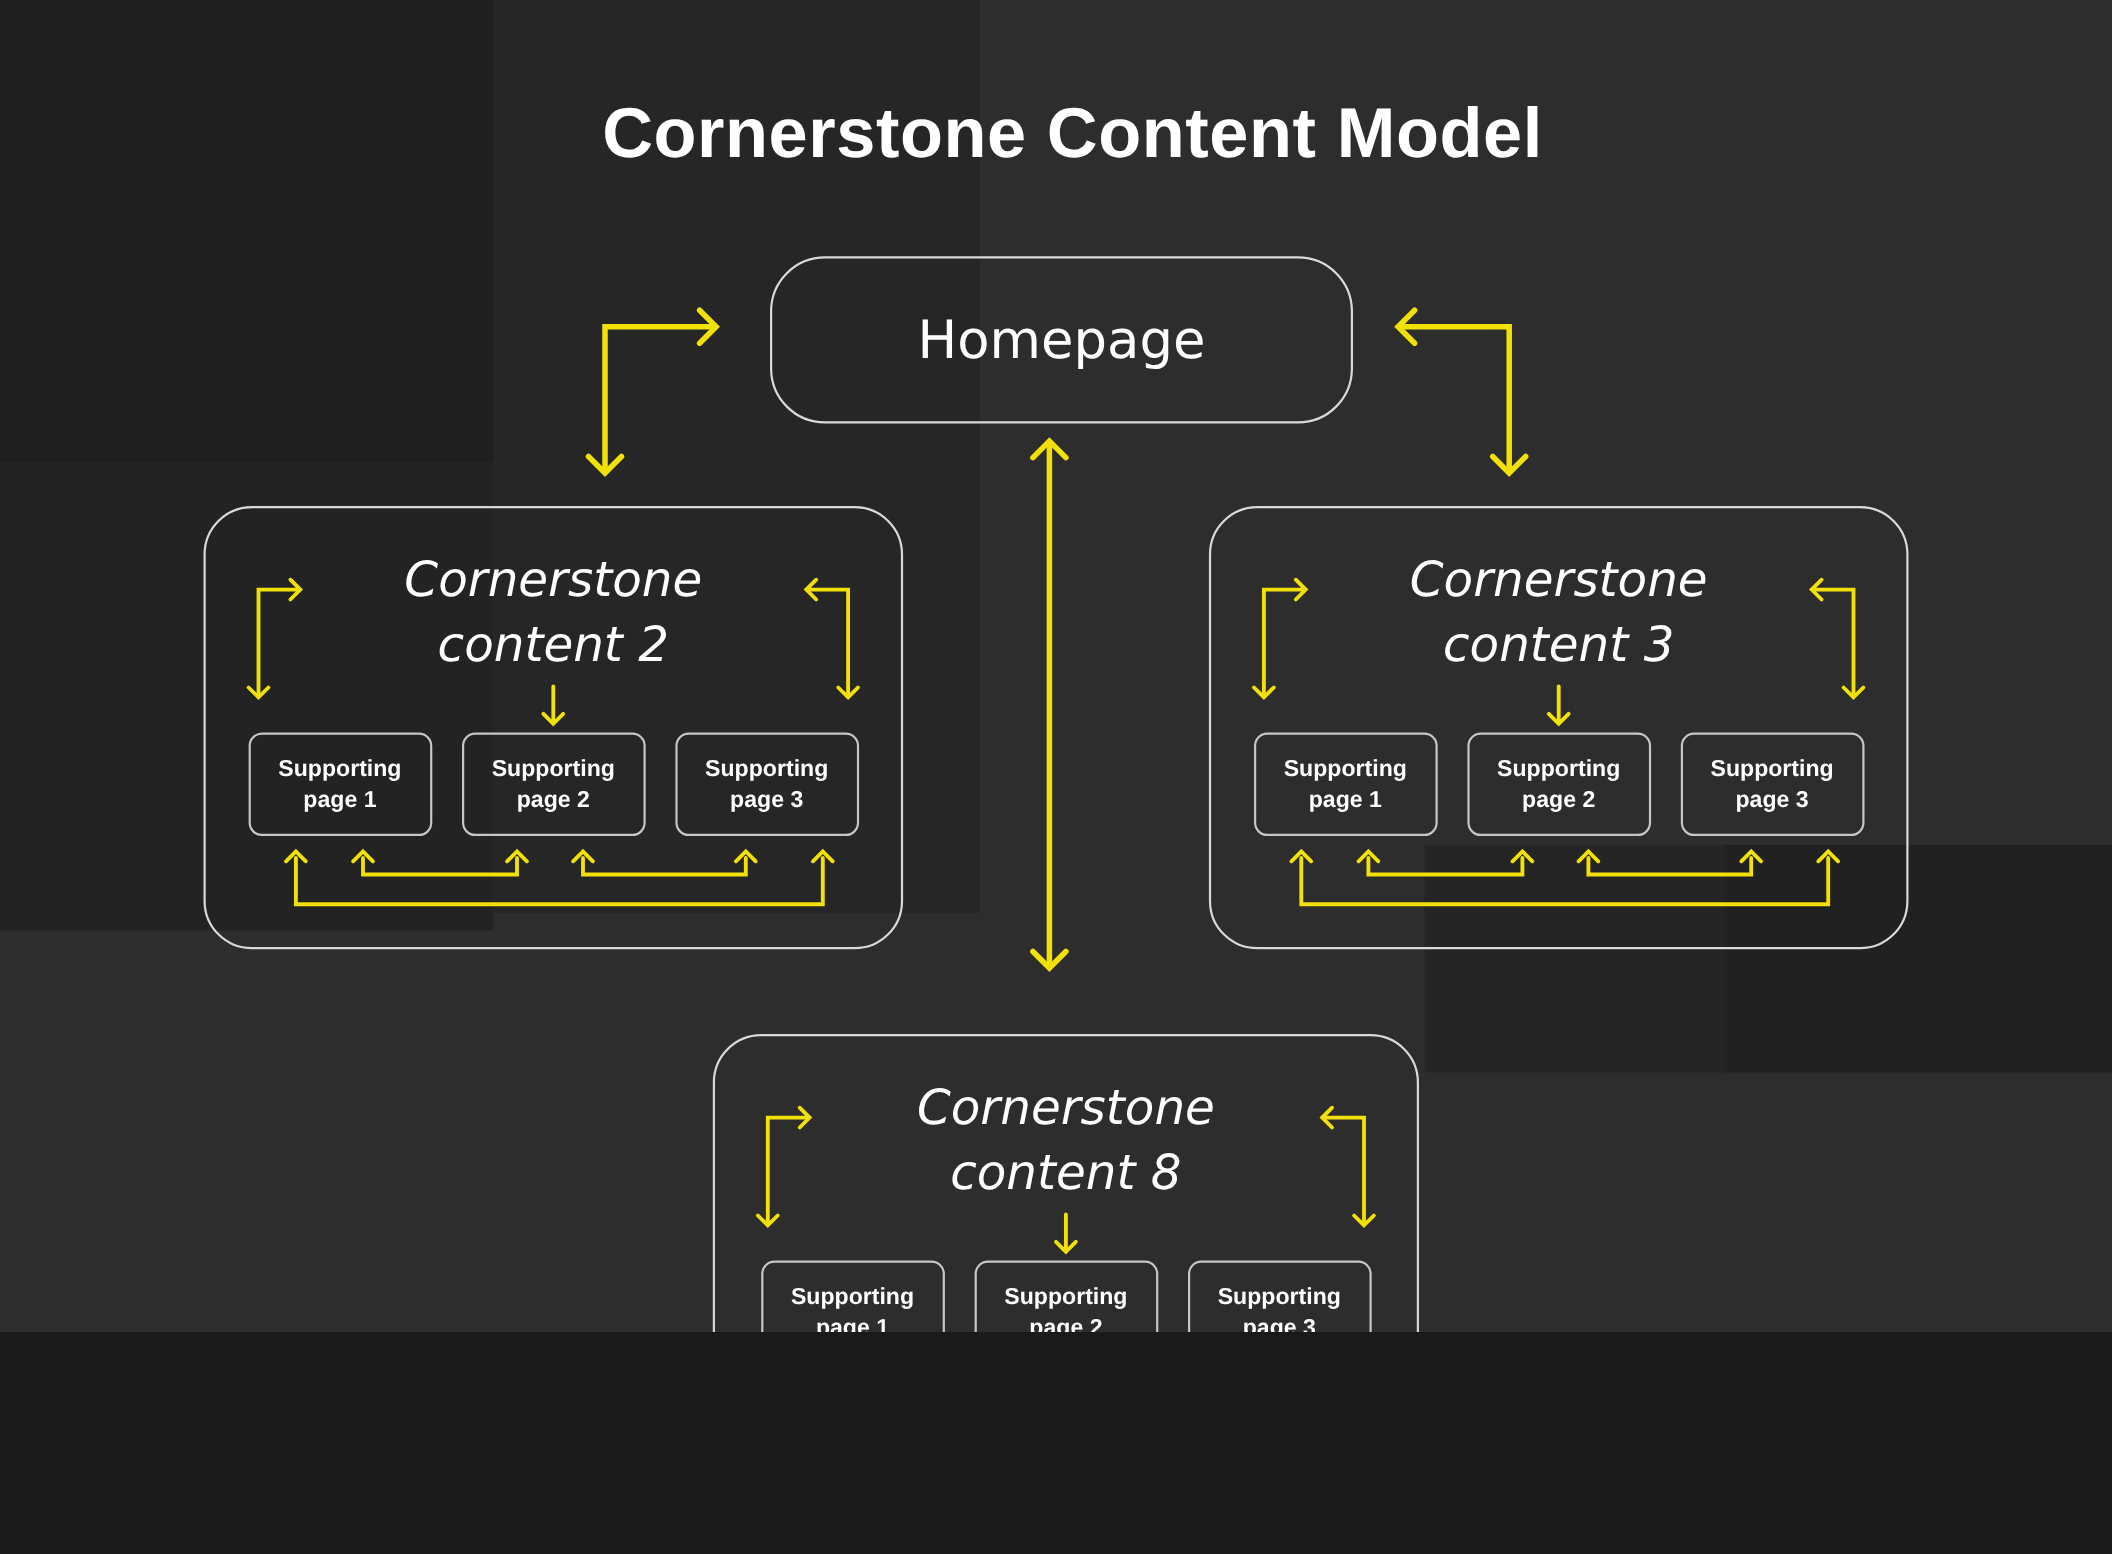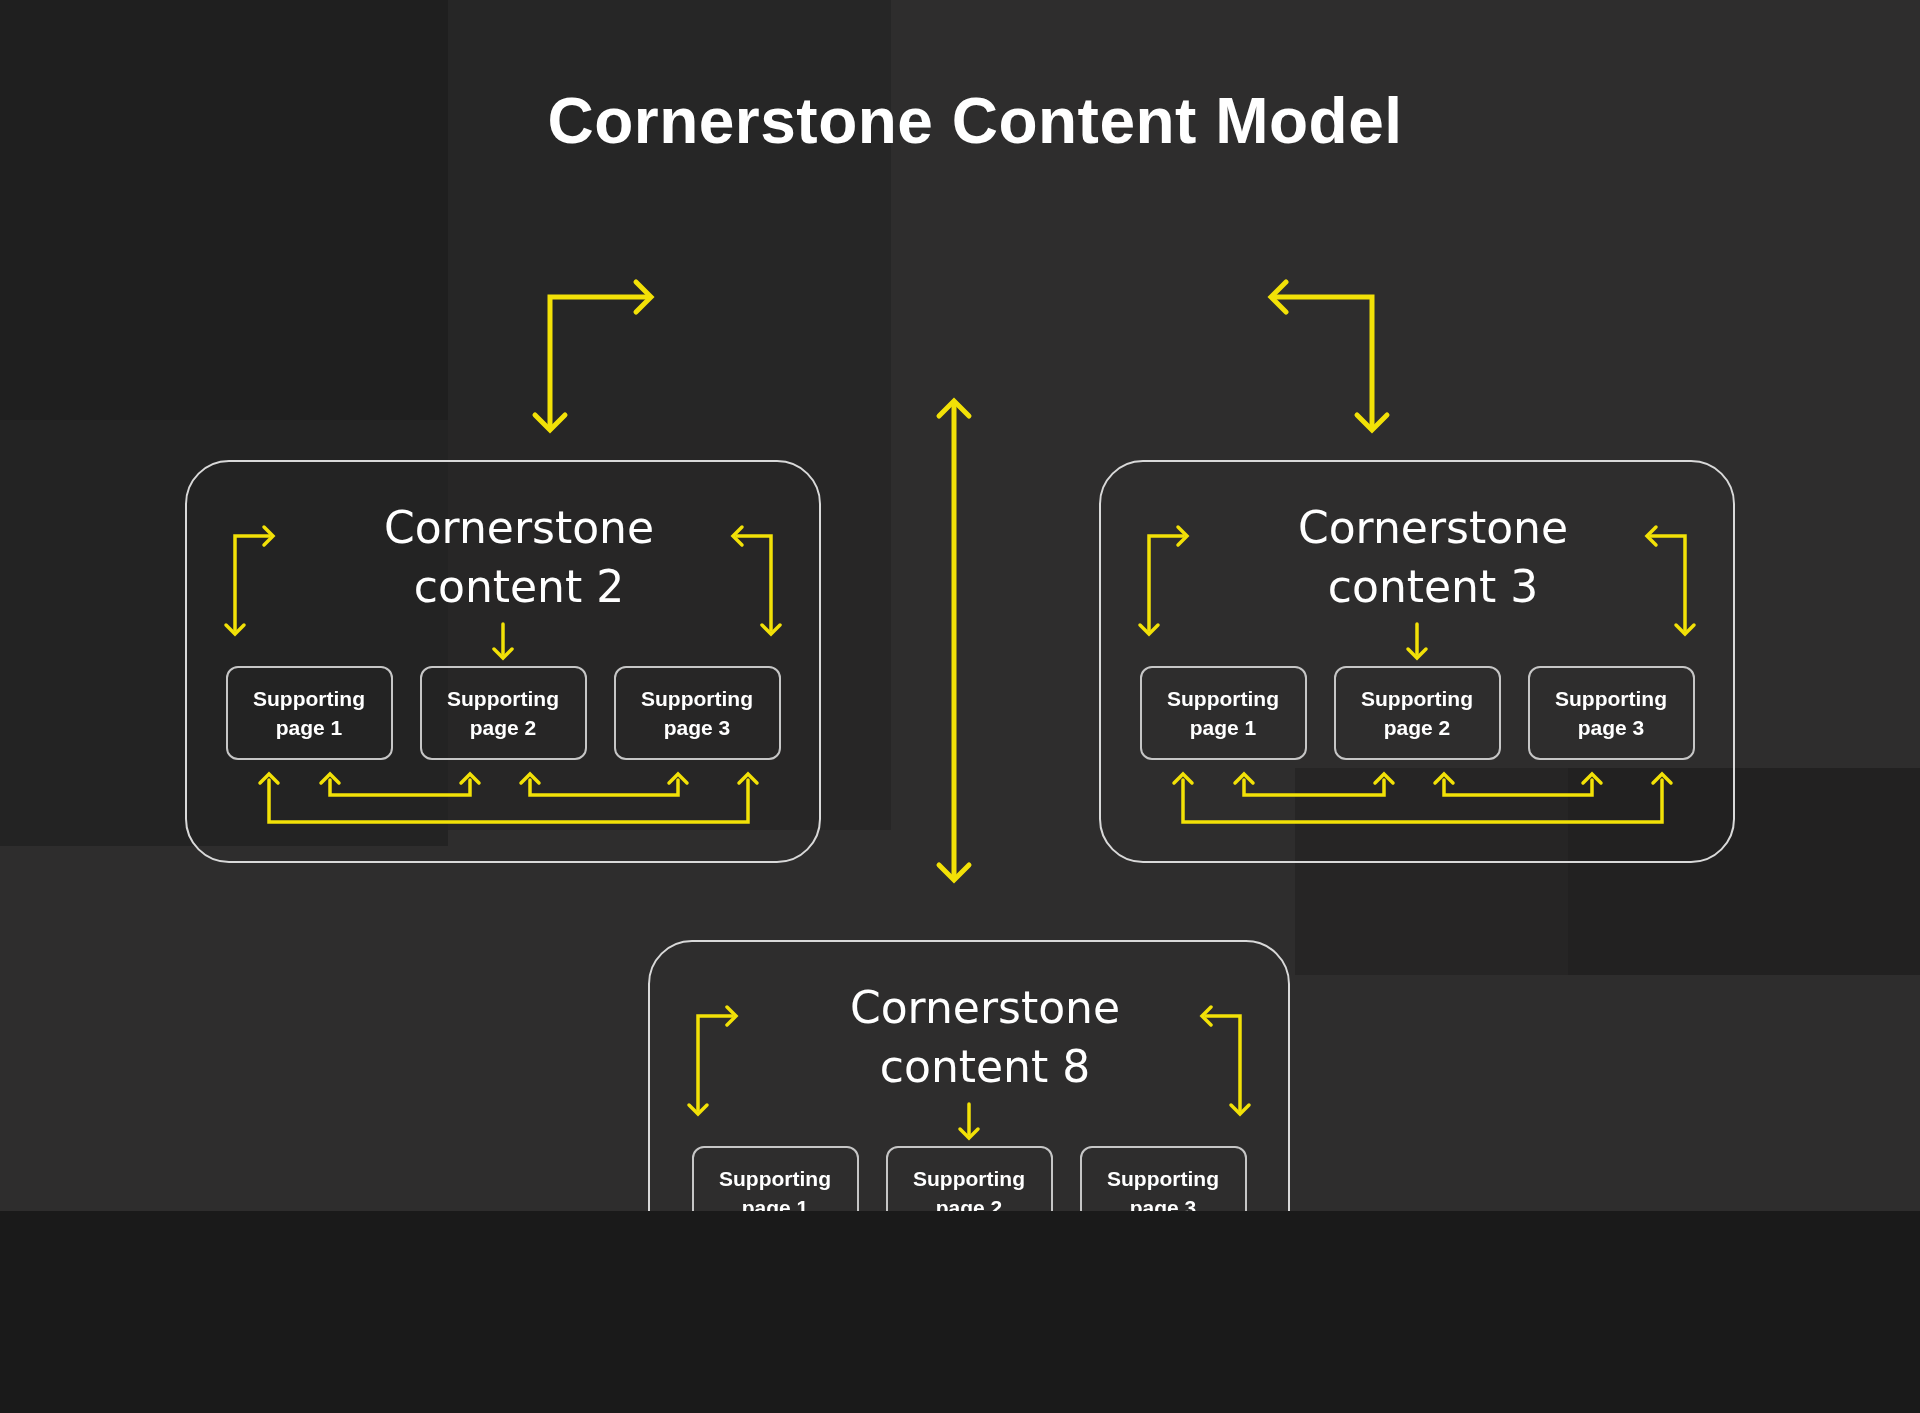--- a/index.html
+++ b/index.html
@@ -36,24 +36,24 @@
   }
   #homepage .node-label{
     color:var(--text);font-family:"DejaVu Sans",sans-serif;
     font-size:48px;font-weight:500;
   }
   .cornerstone{
     position:absolute;border:2.5px solid var(--node-border);border-radius:44px;
     box-sizing:border-box;
   }
   .cs-heading{
-    position:absolute;top:36px;left:16px;width:100%;
+    position:absolute;top:36px;left:0;width:100%;
     text-align:center;color:var(--text);
     font-family:"DejaVu Sans",sans-serif;
-    font-size:44px;line-height:59px;font-weight:500;
+    font-size:44px;line-height:59px;font-weight:500;font-style:italic;
   }
   .pages-row{
     position:absolute;top:204px;left:0;width:100%;
     display:flex;justify-content:center;gap:27px;
   }
   .page-box{
     width:167px;height:94px;box-sizing:border-box;
     border:2px solid var(--page-border);border-radius:12px;
     display:flex;flex-direction:column;justify-content:center;
     color:var(--text);font-size:21px;font-weight:bold;line-height:29px;
@@ -69,20 +69,23 @@
 
   <div class="patch" id="patch-tl"></div>
   <div class="patch" id="patch-tm"></div>
   <div class="patch" id="patch-ml"></div>
   <div class="patch" id="patch-mm"></div>
   <div class="patch" id="patch-band-l"></div>
   <div class="patch" id="patch-band-r"></div>
 
   <div id="title">Cornerstone Content Model</div>
 
+  <div id="homepage">
+    <span class="node-label">Homepage</span>
+  </div>
 
   <div class="cornerstone" id="sec0" style="left: 185px; top: 460px; width: 636px; height: 403px;">
     <div class="cs-heading">
       <span>Cornerstone</span><br>
       <span>content 2</span>
     </div>
     <div class="pages-row">
       <div class="page-box">
         <span>Supporting</span>
         <span>page 1</span>

